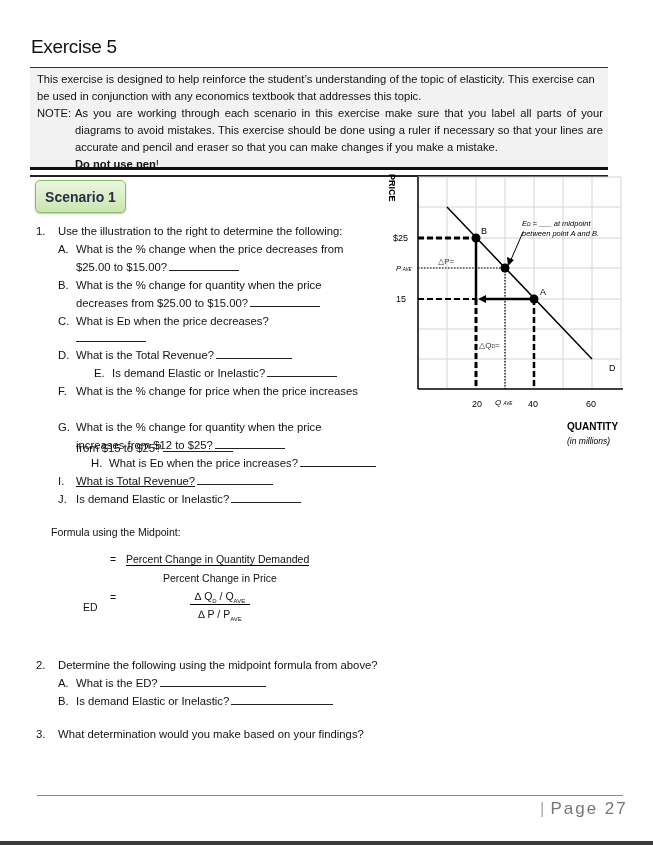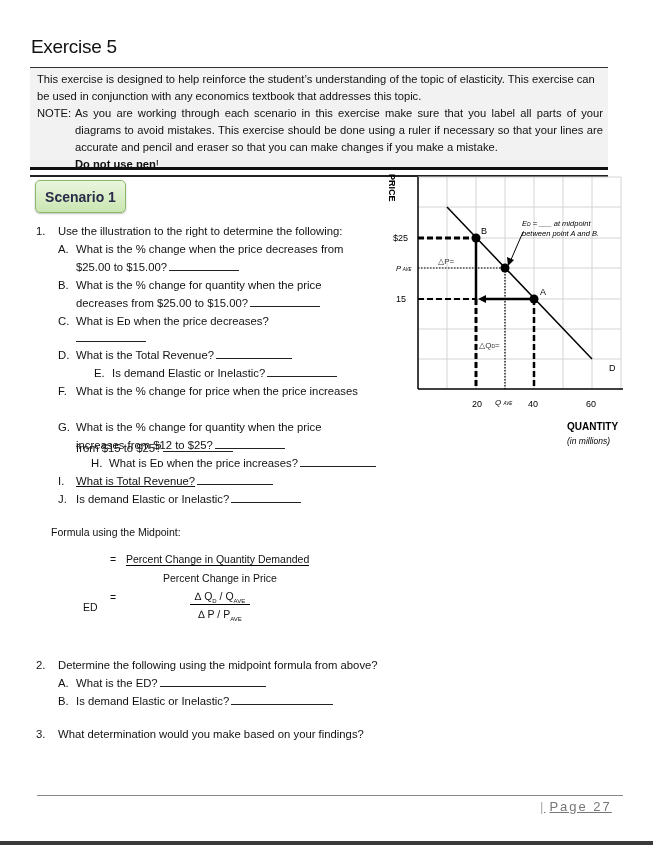--- a/index.html
+++ b/index.html
@@ -13,21 +13,21 @@
   .note-body{text-align:justify;}
   .hr{left:30px;width:578px;height:1.5px;background:#222;}
   .scenario{left:35px;top:180px;width:91px;height:33px;border:1px solid #8bb86a;border-radius:5px;background:linear-gradient(#eaf6df,#c9e6b0);box-sizing:border-box;display:flex;align-items:center;justify-content:center;font-size:14px;font-weight:bold;color:#2b2b4a;box-shadow:0 1px 2px rgba(0,0,0,0.25);}
   .q{font-size:11.3px;line-height:18px;}
   .blank{display:inline-block;border-bottom:1px solid #222;height:11px;vertical-align:baseline;margin-left:2px;}
   .letter{display:inline-block;width:18px;}
   .num{display:inline-block;width:22px;}
   .chart-svg{left:370px;top:170px;}
   .formula{font-size:10.5px;}
   .footer-line{left:37px;top:795px;width:586px;height:1px;background:#888;}
-  .page{left:540px;top:799px;font-size:13px;color:#777;letter-spacing:2px;text-decoration:underline;}
+  .page{left:540px;top:799px;font-size:17px;color:#777;letter-spacing:2px;}
   .bottombar{left:0;top:841px;width:653px;height:4px;background:#3a3a3a;}
 </style>
 </head>
 <body>
 
 <div class="abs title">Exercise 5</div>
 
 <div class="abs intro">
   <p>This exercise is designed to help reinforce the student’s understanding of the topic of elasticity.  This exercise can be used in conjunction with any economics textbook that addresses this topic.</p>
   <div class="note">

